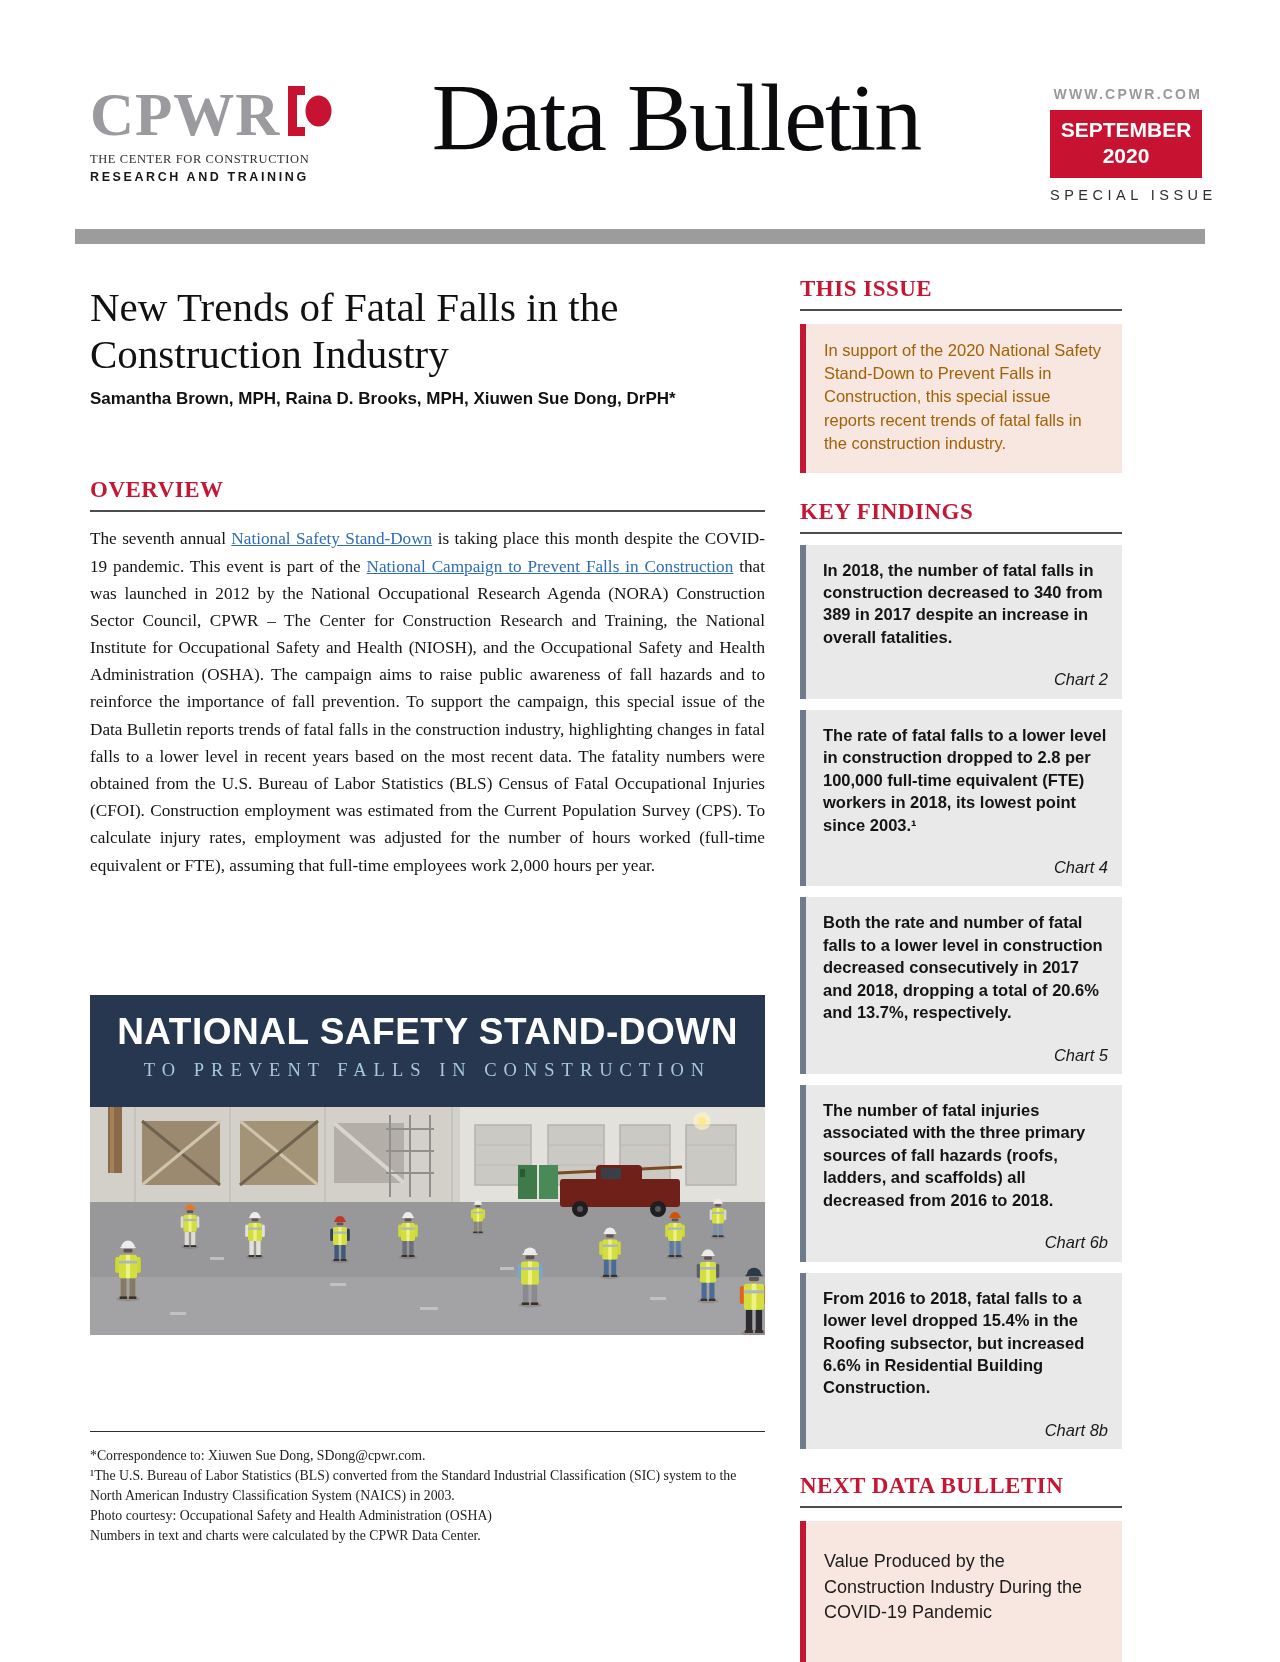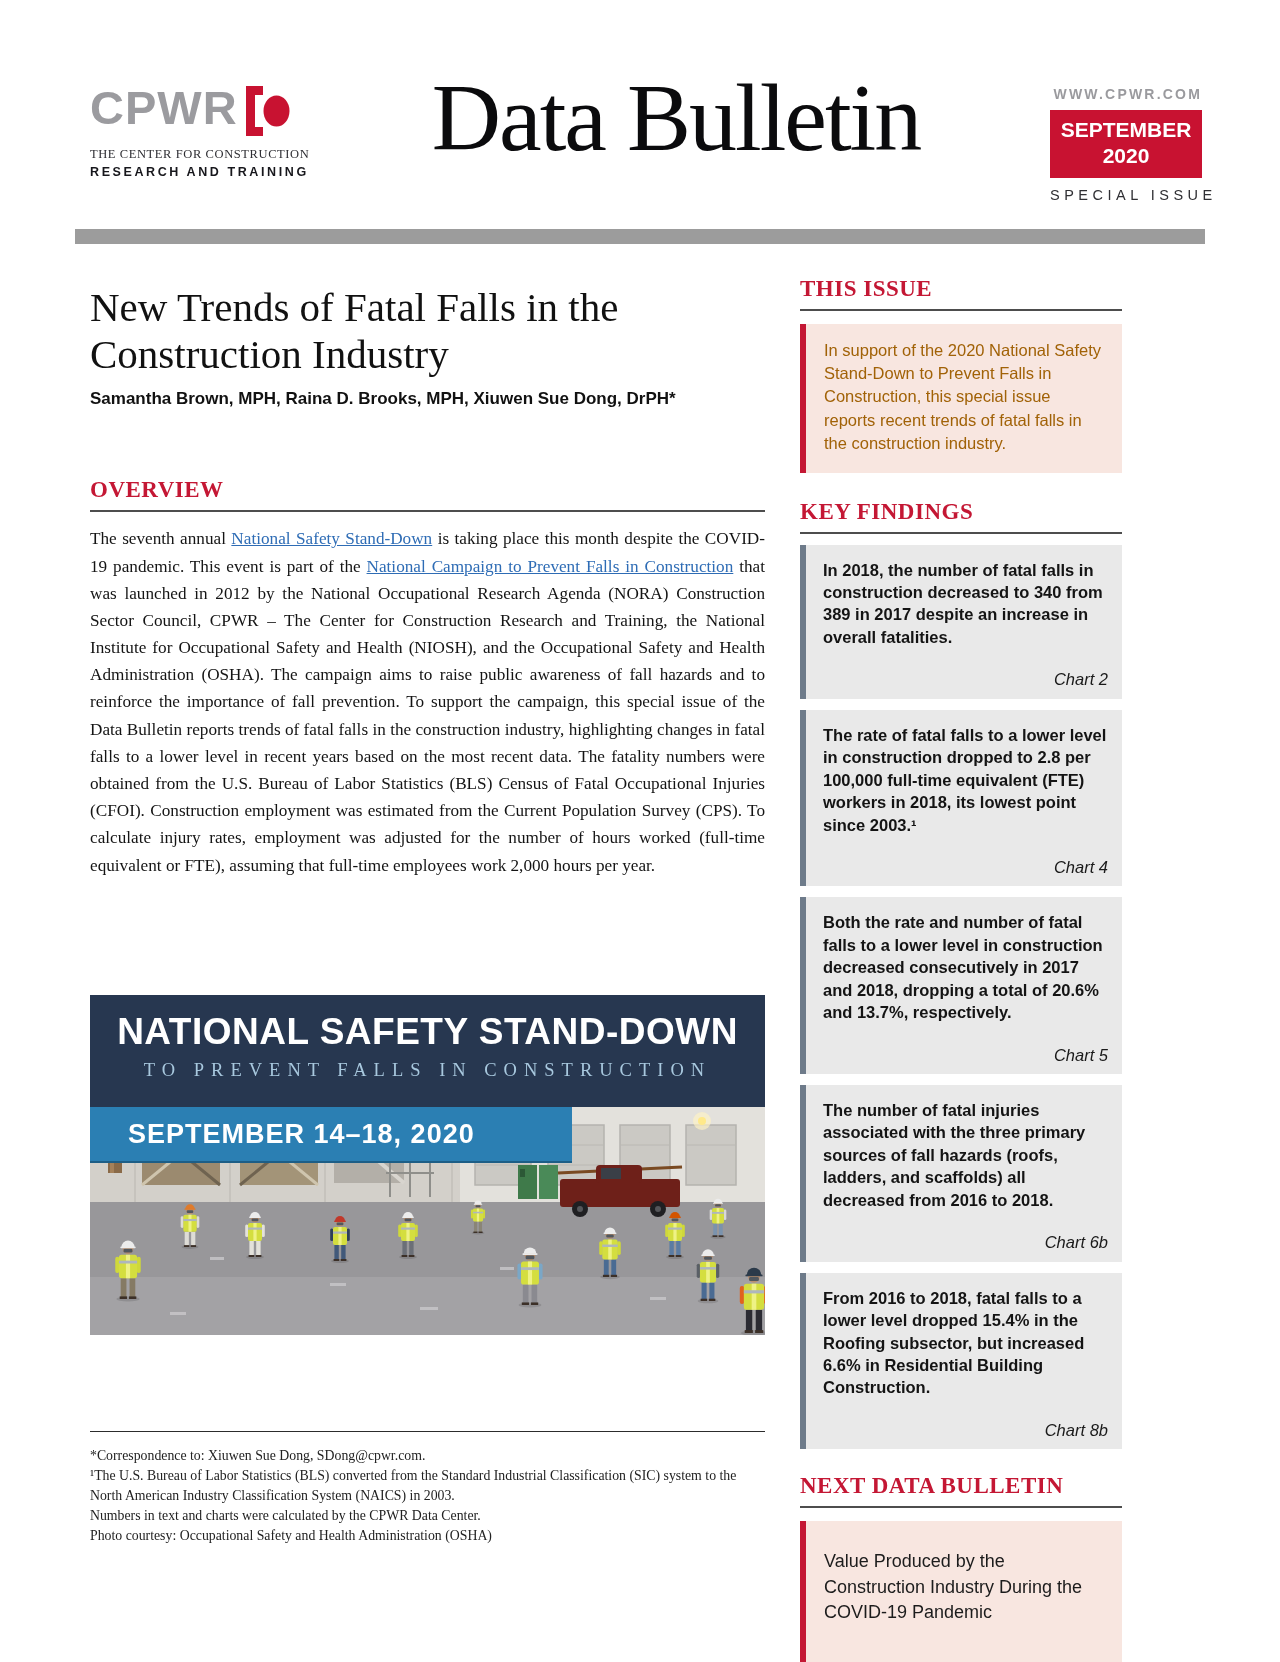--- a/index.html
+++ b/index.html
@@ -9,22 +9,22 @@
     font-family:"Liberation Serif", serif; color:#1a1a1a;
     -webkit-font-smoothing:antialiased;
   }
   .page { padding-top:84px; }
 
   
   .header { display:flex; align-items:flex-start; padding:0 78px 0 90px; }
   .logo-block { width:212px; flex:0 0 auto; }
   .logo-row { display:flex; align-items:flex-start; gap:8px; }
   .logo-cpwr {
-    font-family:Liberation Sans, sans-serif; font-weight:bold;
-    font-size:47px; letter-spacing:1px; color:#9b9b9f; line-height:1;
+    font-family:Liberation Serif, serif; font-weight:bold;
+    font-size:61px; letter-spacing:1px; color:#9b9b9f; line-height:1;
   }
   .logo-icon { margin-top:2px; }
   .logo-sub1 {
     font-family:"Liberation Serif", serif; font-size:12.5px; color:#2e2e33;
     letter-spacing:0.6px; margin-top:7px; white-space:nowrap;
   }
   .logo-sub2 {
     font-family:"Liberation Sans", sans-serif; font-weight:bold; font-size:12.5px;
     color:#17171c; letter-spacing:2.6px; margin-top:3px; white-space:nowrap;
   }
@@ -454,31 +454,28 @@
       <rect x="661.68" y="176.7" width="4.64" height="26.099999999999998" fill="#eef285"></rect>
       <rect x="653.85" y="183.225" width="20.3" height="3.19" fill="#aeb6bd"></rect>
       <circle cx="664" cy="169.74" r="5.944999999999999" fill="#b98f6e"></circle>
       <rect x="659.07" y="170.03" width="9.86" height="4.06" rx="1.45" fill="#50575e"></rect>
       <path d="M 656.75 168 a 7.25 7.25 0 0 1 14.5 0 z" fill="#2b3a4a"></path>
       <rect x="655.445" y="167.42000000000002" width="17.11" height="1.885" rx="0.87" fill="#2b3a4a"></rect>
     </g>
               </g>
           </svg>
         </div>
-        <div class="date-band">
-          <span>SEPTEMBER 14–18, 2020</span>
-        </div>
       </div>
 
       <div class="foot-rule"></div>
       <div class="footnotes">
         <div>*Correspondence to: Xiuwen Sue Dong, SDong@cpwr.com.</div>
         <div>¹The U.S. Bureau of Labor Statistics (BLS) converted from the Standard Industrial Classification (SIC) system to the North American Industry Classification System (NAICS) in 2003.</div>
+        <div>Photo courtesy: Occupational Safety and Health Administration (OSHA)</div>
         <div>Numbers in text and charts were calculated by the CPWR Data Center.</div>
-        <div>Photo courtesy: Occupational Safety and Health Administration (OSHA)</div>
       </div>
     </div>
 
     <div class="col-right">
 
       <div>
         <div class="right-sec-head">THIS ISSUE</div>
         <div class="sec-rule"></div>
         <div class="pink-box">In support of the 2020 National Safety Stand-Down to Prevent Falls in Construction, this special issue reports recent trends of fatal falls in the construction industry.</div>
       </div>

